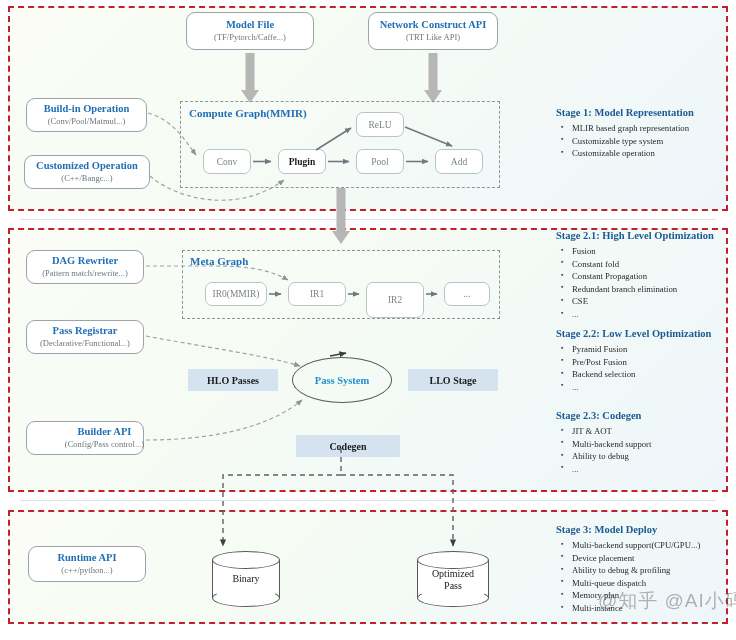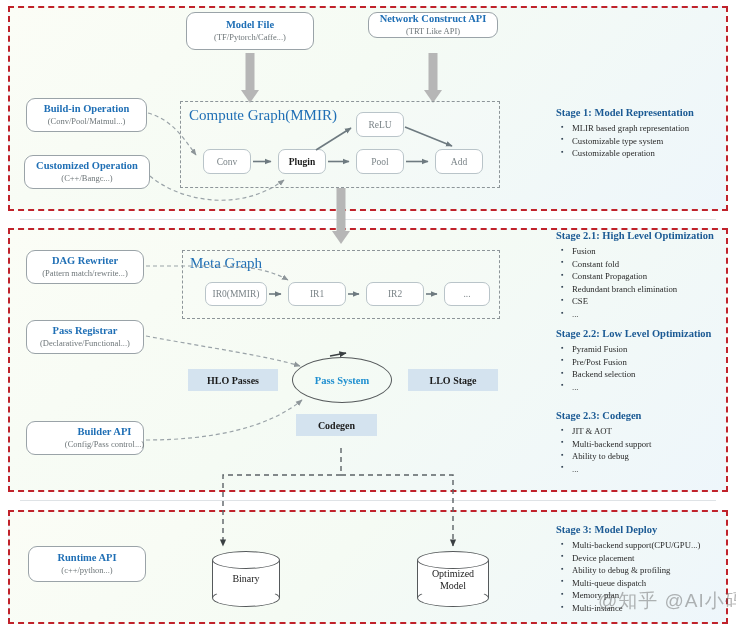--- a/index.html
+++ b/index.html
@@ -62,22 +62,22 @@
 
   
   .dgroup {
     position: absolute;
     border: 1px dashed #8d9599;
     background: rgba(255,255,255,0.12);
   }
   .dgroup-title {
     position: absolute;
     color: #1f6fb5;
-    font-weight: normal;
-    font-size: 15px;
+    font-weight: bold;
+    font-size: 11px;
     white-space: nowrap;
   }
 
   
   .opnode {
     position: absolute;
     border: 1px solid #b9c4c9;
     border-radius: 7px;
     background: #ffffff;
     display: flex;
@@ -223,21 +223,21 @@
   <div class="stage-panel" id="stage2-panel"></div>
   <div class="stage-panel" id="stage3-panel"></div>
   <div class="panel-rule" id="rule1"></div>
   <div class="panel-rule" id="rule2"></div>
 
   <div class="rbox" id="box-model-file" style="left:186px; top:12px; width:128px; height:38px;">
     <span class="t1">Model File</span>
     <span class="t2">(TF/Pytorch/Caffe...)</span>
   </div>
 
-  <div class="rbox" id="box-network-api" style="left:368px; top:12px; width:130px; height:26px;justify-content:flex-end;">
+  <div class="rbox" id="box-network-api" style="left:368px; top:12px; width:130px; height:38px;">
     <span class="t1">Network Construct API</span>
     <span class="t2">(TRT Like API)</span>
   </div>
 
   <div class="fatarrow" style="left:241px; top:53px; width:18px; height:50px;">
     <div class="shaft" style="height:37px;"></div>
       <div class="head"></div>
   </div>
   <div class="fatarrow" style="left:424px; top:53px; width:18px; height:50px;">
     <div class="shaft" style="height:37px;"></div>
@@ -290,30 +290,30 @@
   <div class="rbox" id="box-builder-api" style="left:26px; top:421px; width:118px; height:34px;padding-left:39px;">
     <span class="t1">Builder API</span>
     <span class="t2">(Config/Pass control...)</span>
   </div>
 
   <div class="dgroup" id="meta-graph-group" style="left:182px; top:250px; width:318px; height:69px;"></div>
   <div class="dgroup-title" style="left:190px; top:255px;">Meta Graph</div>
 
   <div class="opnode" style="left:205px; top:282px; width:62px; height:24px;">IR0(MMIR)</div>
   <div class="opnode" style="left:288px; top:282px; width:58px; height:24px;">IR1</div>
-  <div class="opnode" style="left:366px; top:282px; width:58px; height:24px;">IR2</div>
+  <div class="opnode" style="left:366px; top:282px; width:58px; height:36px;">IR2</div>
   <div class="opnode" style="left:444px; top:282px; width:46px; height:24px;">...</div>
 
   <div class="passbox" id="hlo-passes" style="left:188px; top:369px; width:90px; height:22px;">HLO Passes</div>
 
   <div class="passbox" id="llo-passes" style="left:408px; top:369px; width:90px; height:22px;">LLO Stage</div>
 
   <div id="pass-system" style="left:292px; top:357px; width:100px; height:46px;">Pass System</div>
 
-  <div class="passbox" id="codegen-box" style="left:296px; top:414px; width:81px; height:22px;">Codegen</div>
+  <div class="passbox" id="codegen-box" style="left:296px; top:435px; width:104px; height:22px;">Codegen</div>
 
   <div class="stage-desc" id="stage21-desc" style="left:556px; top:230px;">
     <h4>Stage 2.1: High Level Optimization</h4>
     <ul>
       <li>Fusion</li>
       <li>Constant fold</li>
       <li>Constant Propagation</li>
       <li>Redundant branch elimination</li>
       <li>CSE</li>
       <li>...</li>
@@ -351,21 +351,21 @@
     <div class="top"></div>
     <div class="cyl-label">Binary</div>
   </div>
 
   <div class="cyl" id="cyl-optimized" style="left:417px; top:551px; width:72px; height:56px;">
     <div class="body"></div>
     <div class="bot"></div>
     <div class="top"></div>
     <div class="cyl-label">
       <div>Optimized</div>
-      <div>Model</div>
+      <div>Pass</div>
     </div>
   </div>
 
   <div class="stage-desc" id="stage3-desc" style="left:556px; top:524px;">
     <h4>Stage 3: Model Deploy</h4>
     <ul>
       <li>Multi-backend support(CPU/GPU...)</li>
       <li>Device placement</li>
       <li>Ability to debug &amp; profiling</li>
       <li>Multi-queue dispatch</li>

